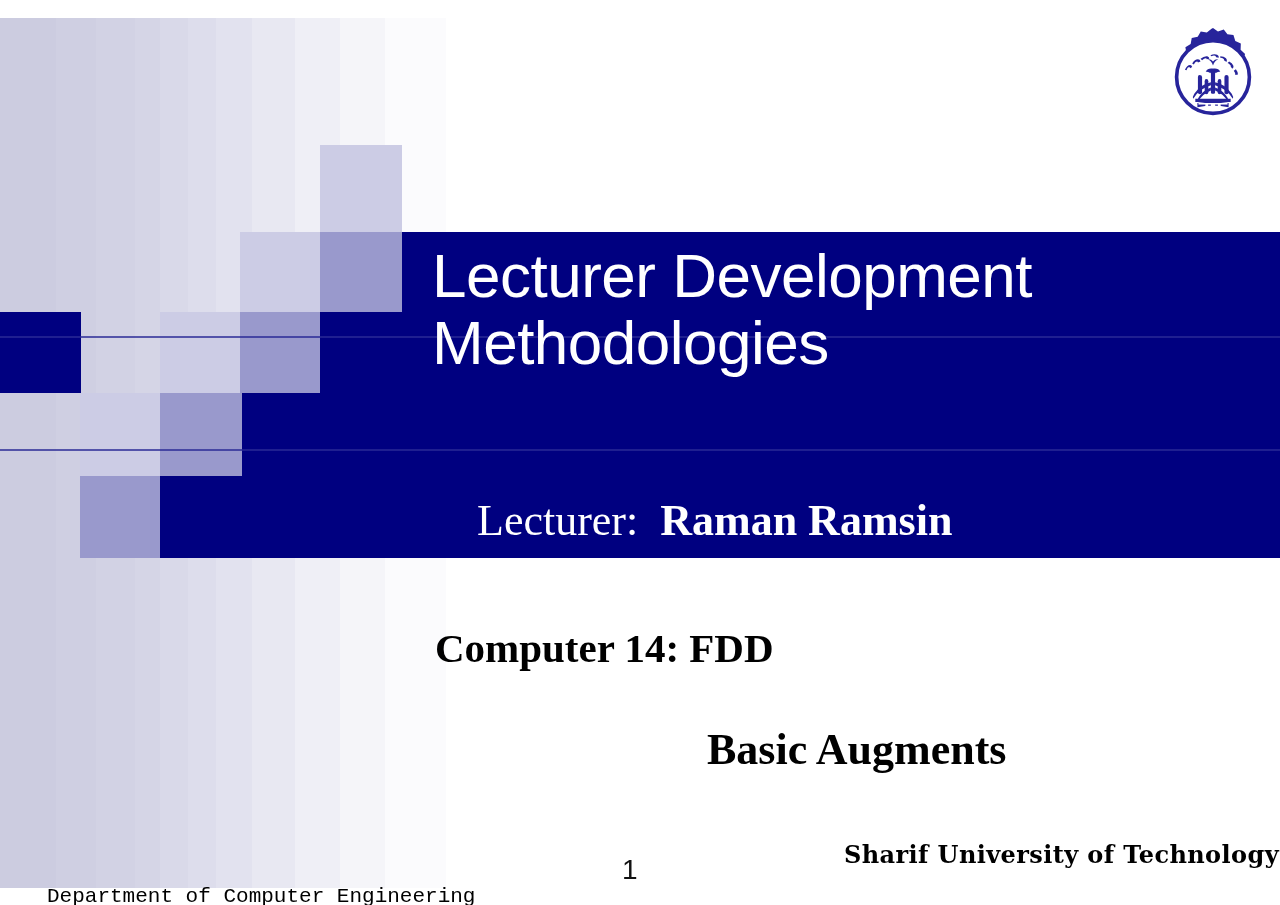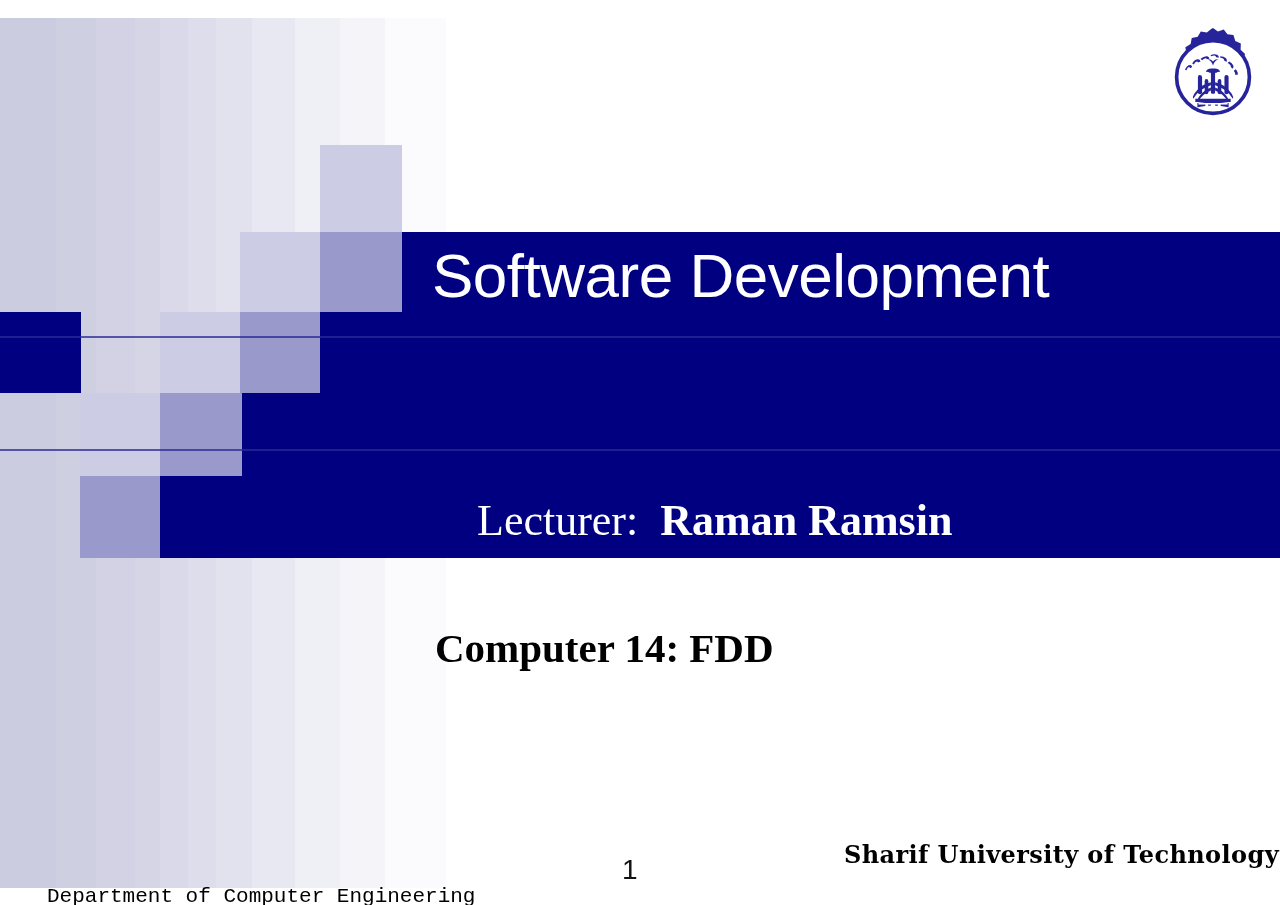--- a/index.html
+++ b/index.html
@@ -183,30 +183,32 @@
       <div class="navy" style="left: 0px; top: 312px; width: 81px; height: 81px; z-index: 8;"></div>
       <div class="navy" style="left: 402px; top: 232px; width: 878px; height: 80px; z-index: 8;"></div>
       <div class="navy" style="left: 320px; top: 312px; width: 960px; height: 81px; z-index: 8;"></div>
       <div class="navy" style="left: 242px; top: 393px; width: 1038px; height: 83px; z-index: 8;"></div>
       <div class="navy" style="left: 160px; top: 476px; width: 1120px; height: 82px; z-index: 8;"></div>
       <div class="navy-sep" style="left: 0px; top: 336px; width: 1280px; z-index: 12;"></div>
       <div class="navy-sep" style="left: 0px; top: 449px; width: 1280px; z-index: 12;"></div>
     </div>
 
   <div class="title-text">
-    <div>Software Development</div>
+    <div>Lecturer Development</div>
+    <div>Methodologies</div>
   </div>
 
   <div class="lecturer-line">
     <span class="lecturer-label">Lecturer:&nbsp;</span>
     <span class="lecturer-name">Raman Ramsin</span>
   </div>
 
   <div class="lecture-no">Computer 14: FDD</div>
 
+  <div class="subtitle">Basic Augments</div>
 
   <div class="footer-left">Department of Computer Engineering</div>
   <div class="footer-page">1</div>
   <div class="footer-right">Sharif University of Technology</div>
 
   <div class="logo">
     <svg viewBox="0 0 200 200" width="104" height="108" aria-hidden="true">
       <g fill="#27249b">
 
         <path d="M100 6

